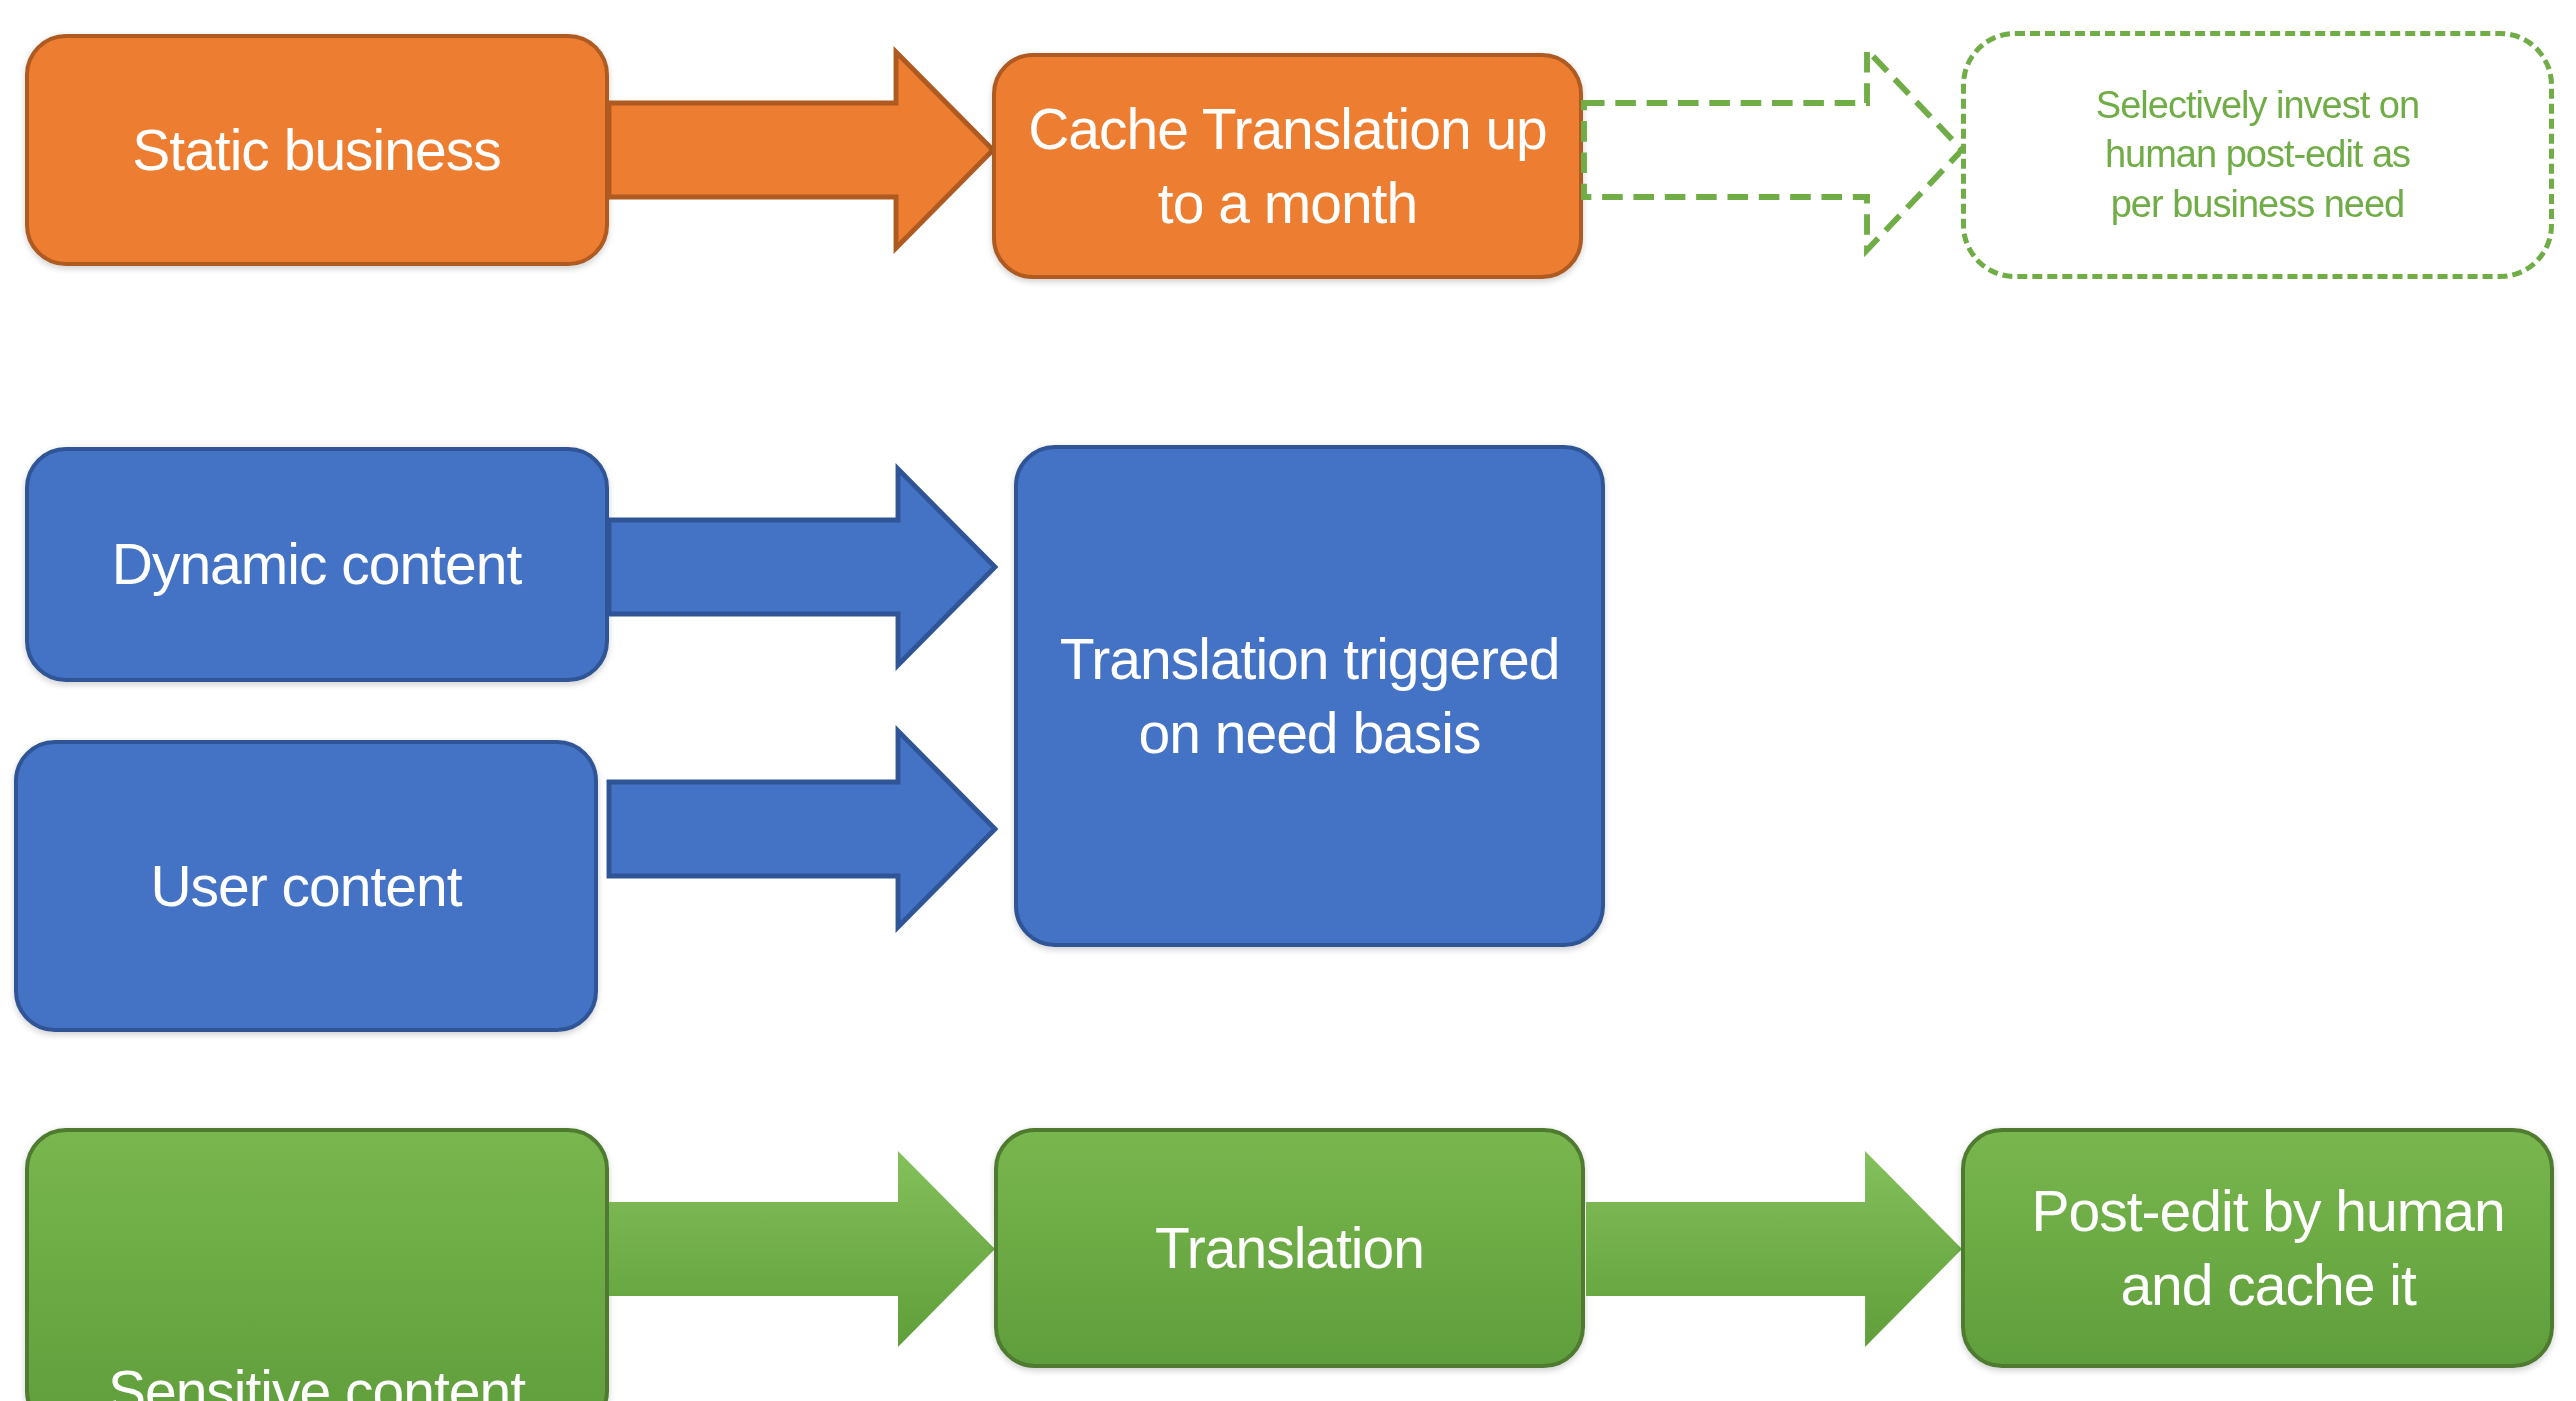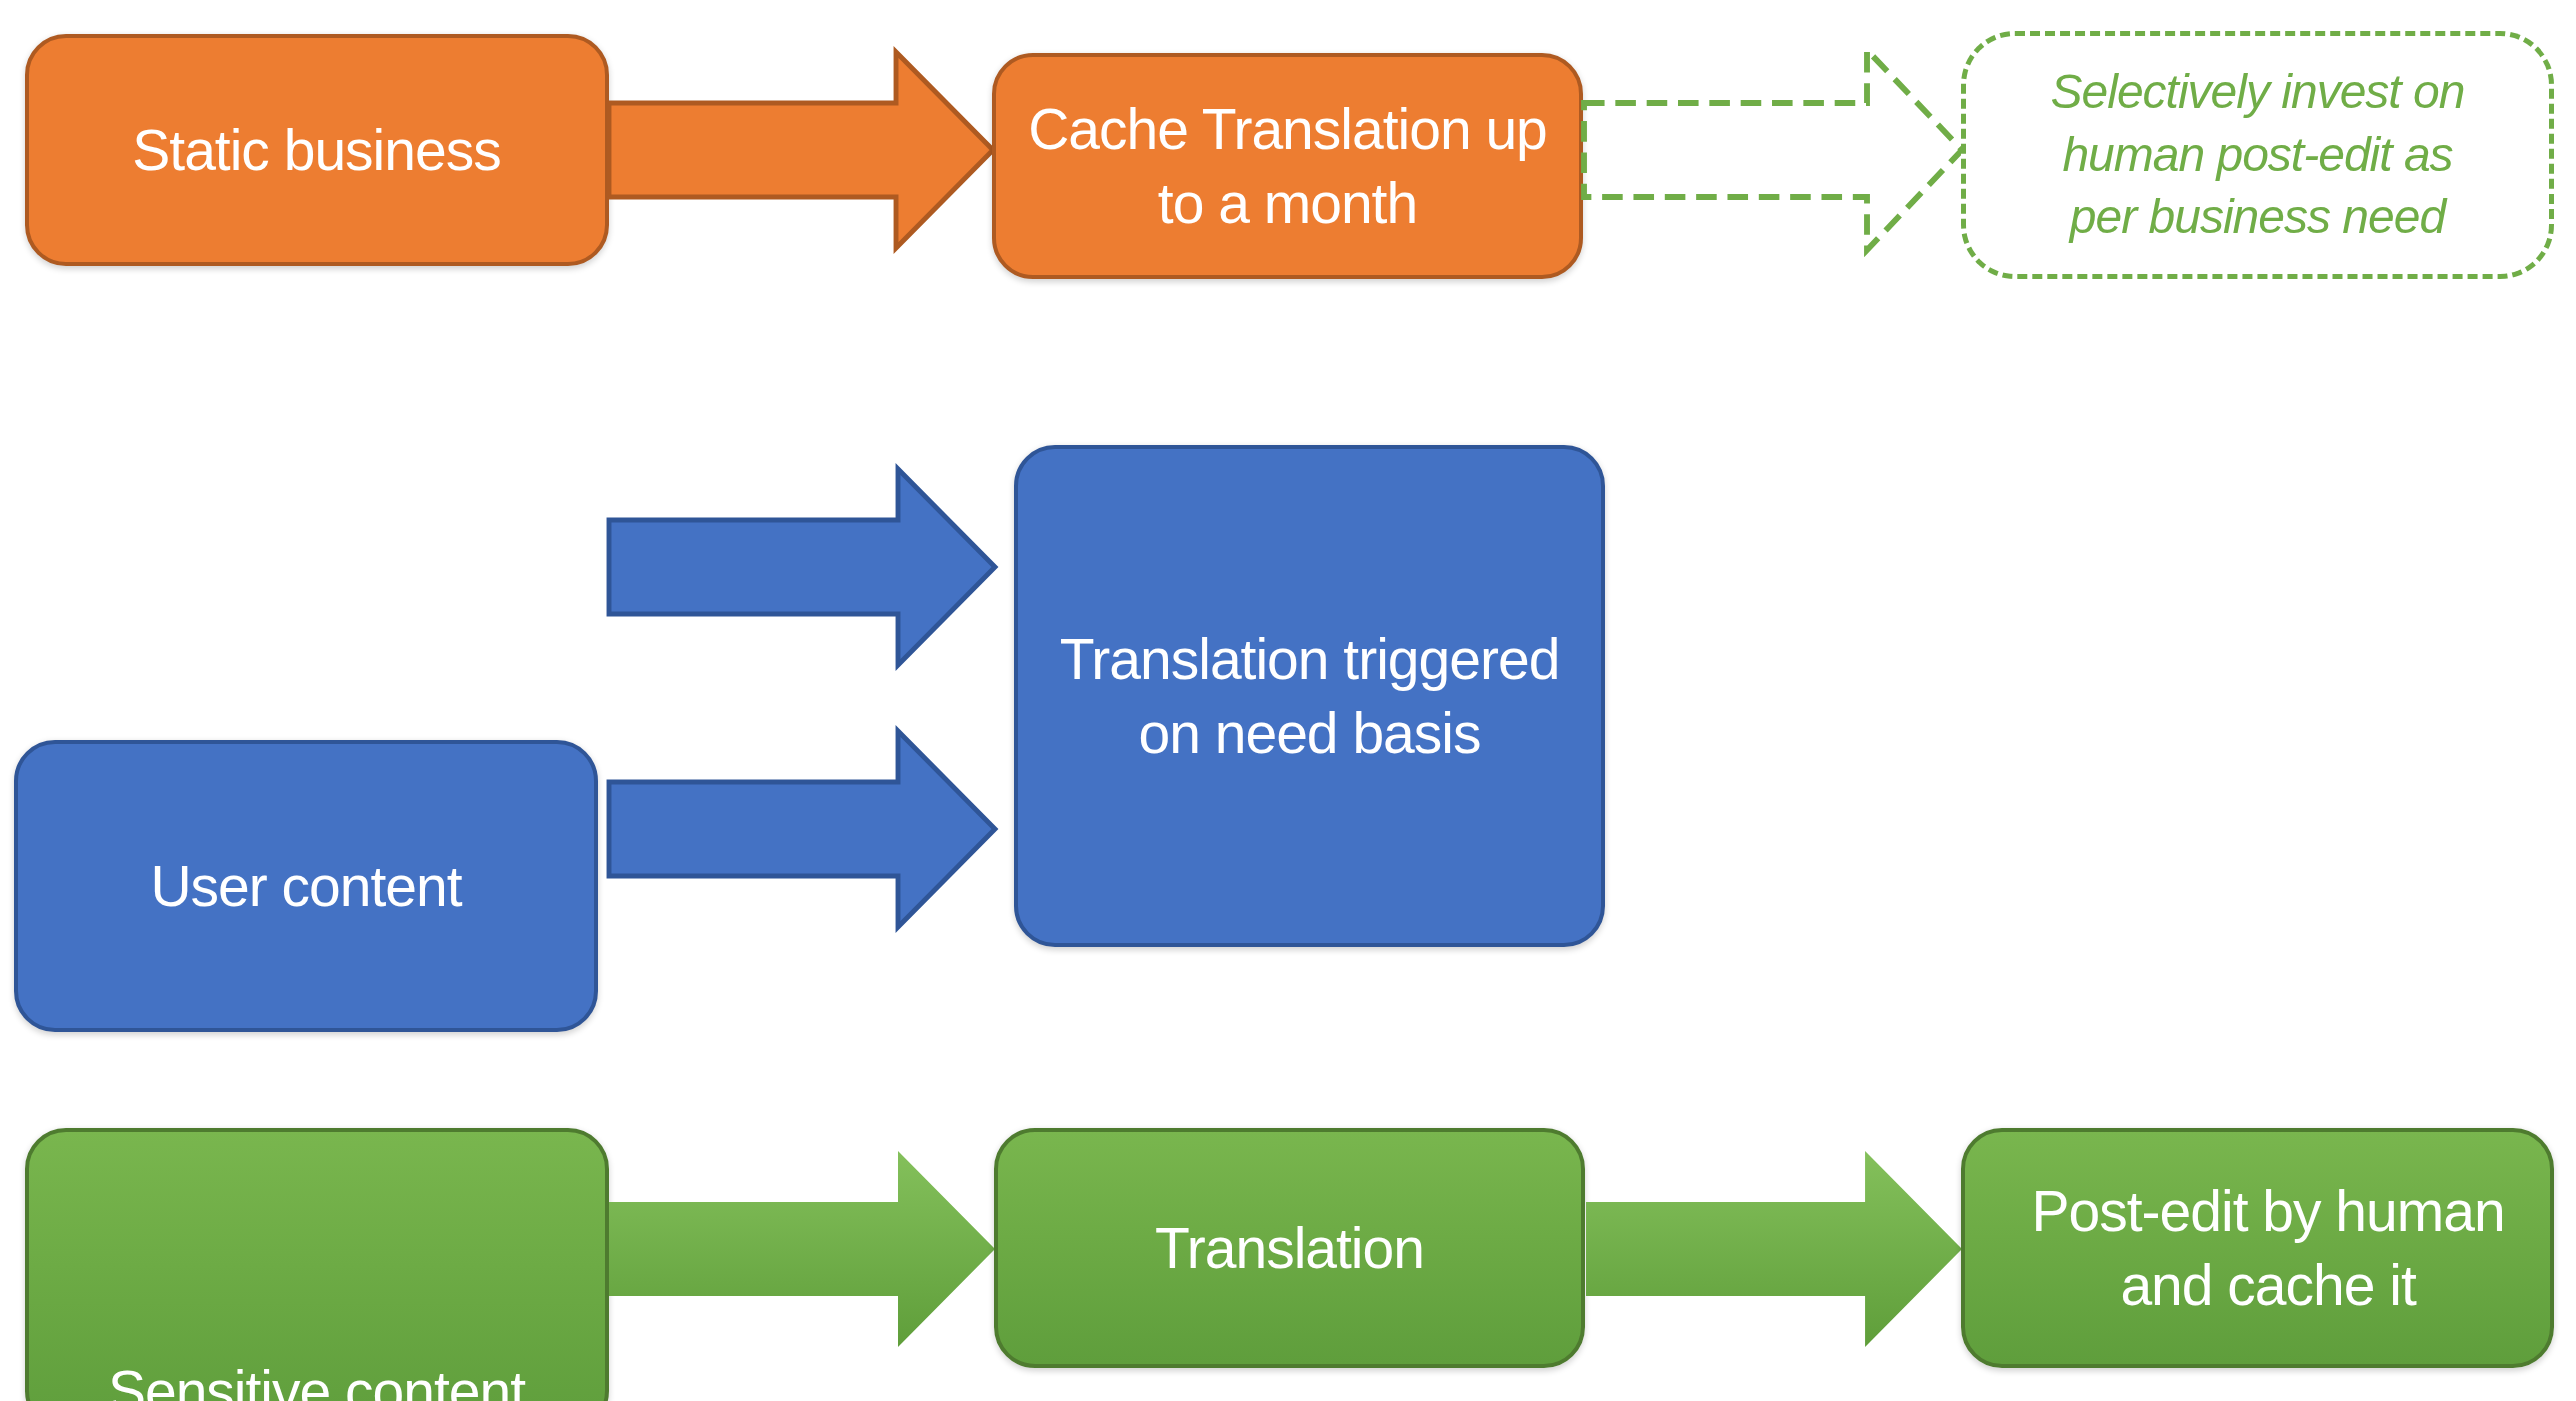--- a/index.html
+++ b/index.html
@@ -47,22 +47,21 @@
     border: 4.9px solid #4E7B2F;
     box-shadow: 0 2.9px 6.9px rgba(0,0,0,0.18);
   }
   .box-dashed {
     background: #ffffff;
     border: 5.9px dashed #70AD47;
     border-radius: 54px;
   }
   .box-dashed .label {
     color: #70AD47;
-    font-size: 48px;
-    font-style: italic;
+    font-size: 38px;
   }
   .arrow {
     position: absolute;
     overflow: visible;
   }
   
   #node-static       { left: 24.5px;   top: 34px;   width: 584px; height: 232px; }
   #node-cache        { left: 992px; top: 29px;   width: 591px; height: 226px; margin-top: 24px; }
   #node-selective    { left: 1961px; top: 31px;   width: 593px; height: 248px; }
   #node-dynamic      { left: 24.5px;   top: 447px;  width: 584px; height: 235px; }
@@ -100,20 +99,23 @@
   <svg class="arrow" id="arrow-cache-selective" viewBox="0 0 386 204" preserveAspectRatio="none">
     <path d="M0,54 H289 V0 L386,102 L289,204 V150 H0 Z" fill="none" stroke="#70AD47" stroke-width="6" stroke-dasharray="21 11" stroke-linejoin="miter"></path>
   </svg>
 
   <div class="box box-dashed" id="node-selective">
     <span class="label">Selectively invest on
 human post-edit as
 per business need</span>
   </div>
 
+  <div class="box box-blue" id="node-dynamic">
+    <span class="label">Dynamic content</span>
+  </div>
 
   <div class="box box-blue" id="node-user">
     <span class="label">User content</span>
   </div>
 
   <svg class="arrow" id="arrow-dynamic-triggered" viewBox="0 0 394 200" preserveAspectRatio="none">
     <path d="M0,52 H295 V0 L394,100 L295,200 V148 H0 Z" fill="#4472C4" stroke="#2F5597" stroke-width="5" stroke-linejoin="miter"></path>
   </svg>
 
   <svg class="arrow" id="arrow-user-triggered" viewBox="0 0 394 200" preserveAspectRatio="none">

